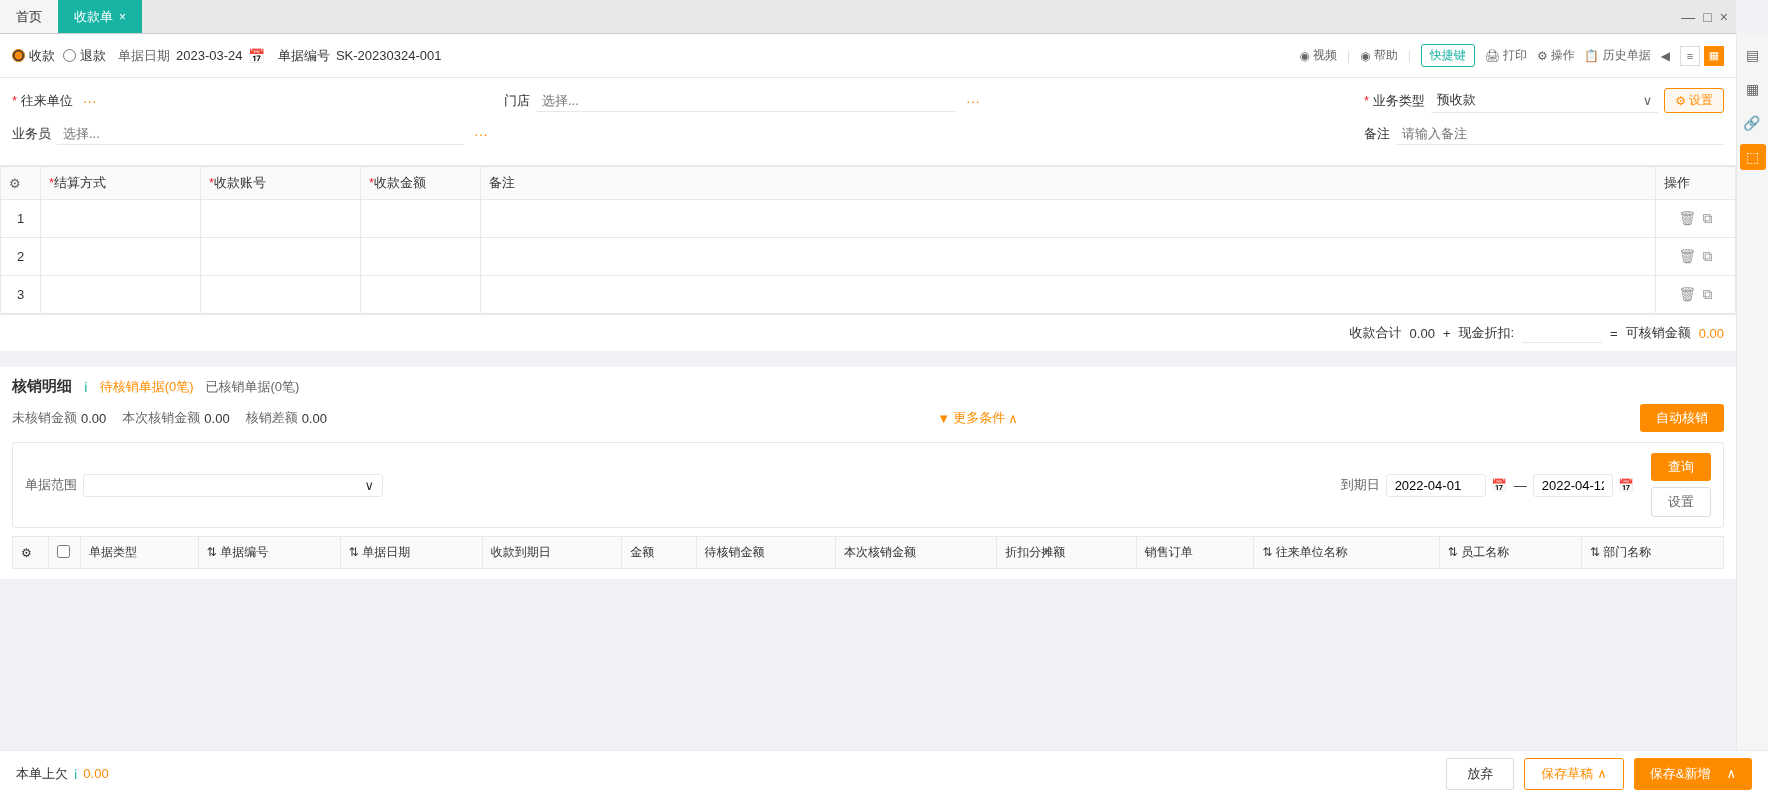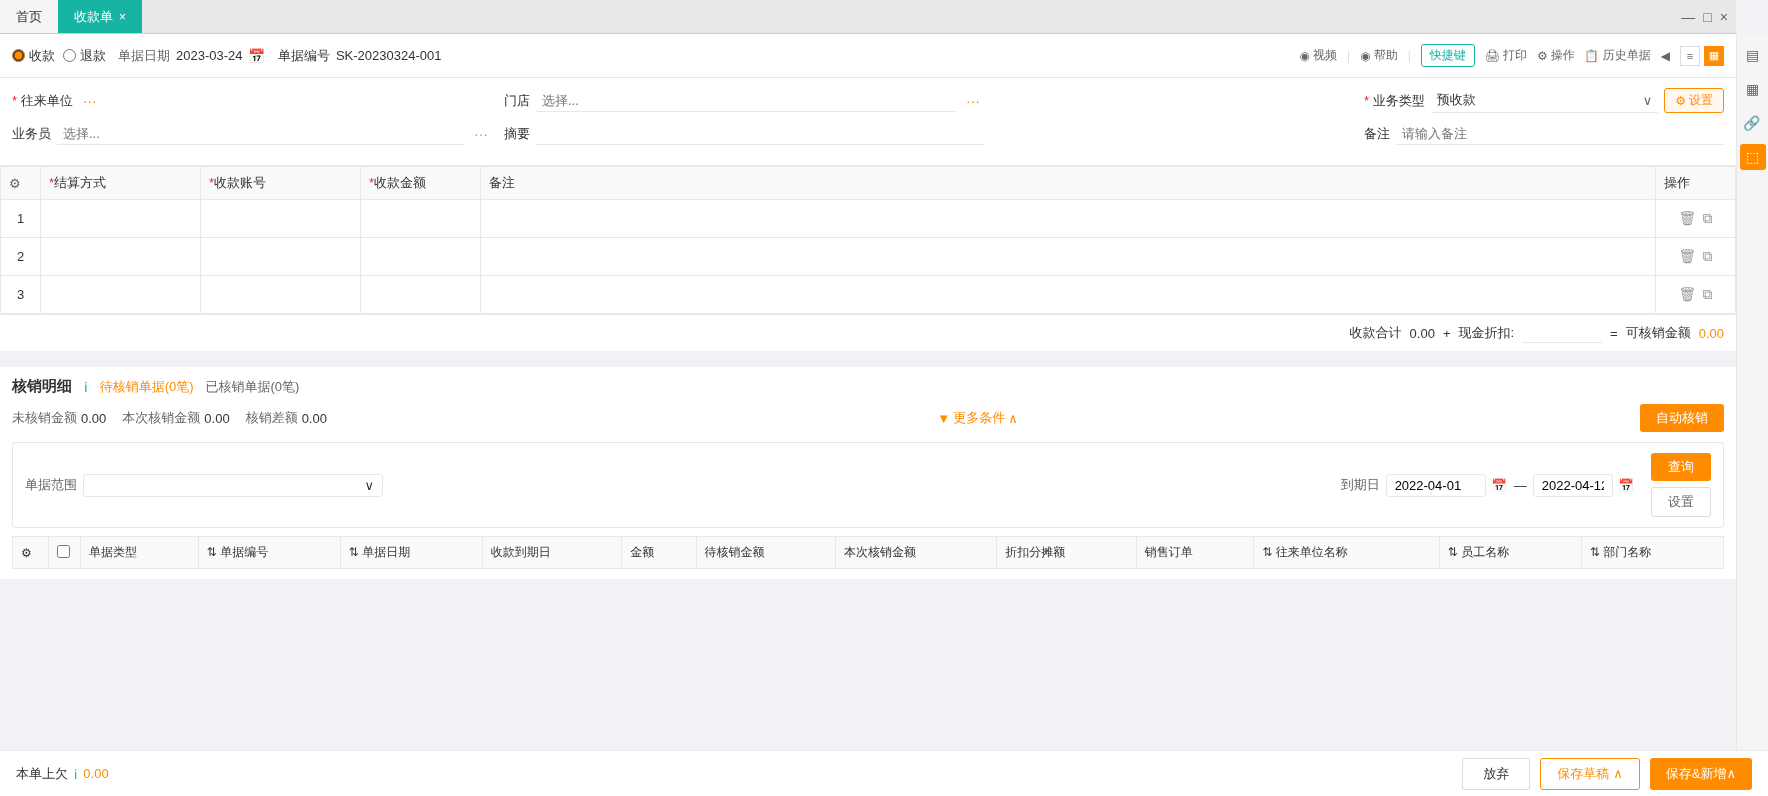--- a/index.html
+++ b/index.html
@@ -166,21 +166,21 @@
       padding: 6px 20px; border-radius: 3px; cursor: pointer; font-size: 13px;
     }
     .btn-draft {
       background: #fff; color: #ff8c00; border: 1px solid #ff8c00;
       padding: 6px 16px; border-radius: 3px; cursor: pointer; font-size: 13px;
       display: flex; align-items: center; gap: 4px;
     }
     .btn-save {
       background: #ff8c00; color: #fff; border: none;
       padding: 6px 16px; border-radius: 3px; cursor: pointer; font-size: 13px;
-      display: flex; align-items: center; gap: 0;
+      display: flex; align-items: center; gap: 16px;
     }
 
     
     .right-sidebar {
       position: fixed; right: 0; top: 34px; bottom: 0;
       width: 32px; background: #f5f5f5; border-left: 1px solid #e8e8e8;
       display: flex; flex-direction: column; align-items: center;
       padding-top: 8px; gap: 8px; z-index: 50;
     }
     .sidebar-icon {
@@ -294,24 +294,20 @@
           <span>⚙</span>
           <span>设置</span>
         </button>
       </div>
     </div>
     <div class="form-row">
       <div class="form-field" style="max-width:480px;">
         <span class="field-label">业务员</span>
         <input class="field-input" placeholder="选择..." style="">
         <span class="field-more">···</span>
-      </div>
-      <div class="form-field" style="max-width:480px;">
-        <span class="field-label">摘要</span>
-        <input class="field-input" style="">
       </div>
       <div class="form-field" style="max-width:360px; margin-left:auto;">
         <span class="field-label">备注</span>
         <input class="field-input" style="flex: 1 1 0%;" placeholder="请输入备注">
       </div>
     </div>
   </div>
 
   <div class="table-section">
     <table class="data-table">

